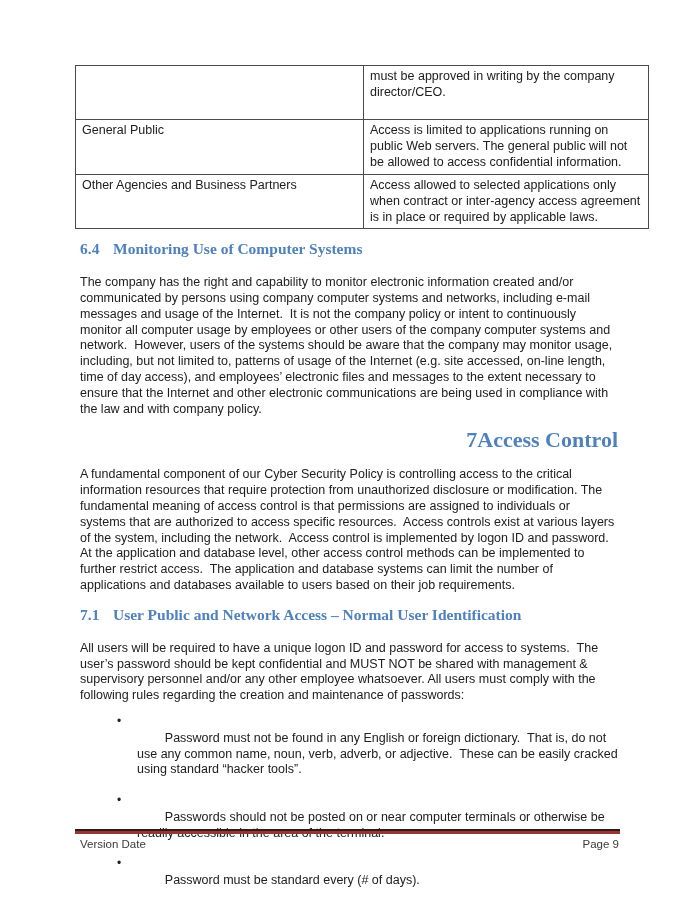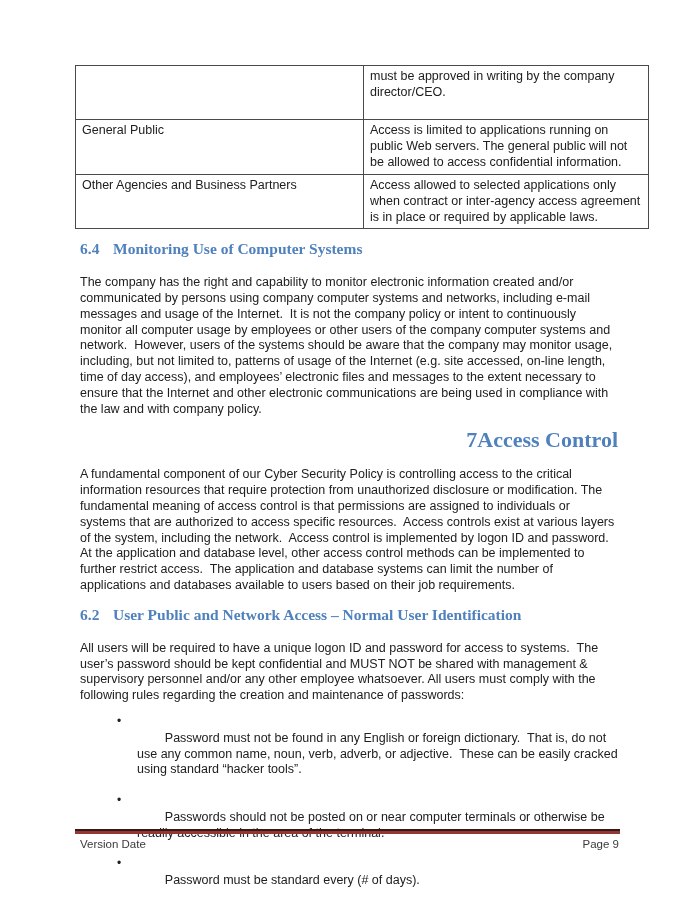--- a/index.html
+++ b/index.html
@@ -72,21 +72,21 @@
       <span class="hnum">6.4</span><span>Monitoring Use of Computer Systems</span>
     </h2>
     <p class="body-par">The company has the right and capability to monitor electronic information created and/or communicated by persons using company computer systems and networks, including e-mail messages and usage of the Internet.  It is not the company policy or intent to continuously monitor all computer usage by employees or other users of the company computer systems and network.  However, users of the systems should be aware that the company may monitor usage, including, but not limited to, patterns of usage of the Internet (e.g. site accessed, on-line length, time of day access), and employees’ electronic files and messages to the extent necessary to ensure that the Internet and other electronic communications are being used in compliance with the law and with company policy.</p>
 
     <h1>
       <span class="hnum">7</span><span>Access Control</span>
     </h1>
     <p class="body-par">A fundamental component of our Cyber Security Policy is controlling access to the critical information resources that require protection from unauthorized disclosure or modification. The fundamental meaning of access control is that permissions are assigned to individuals or systems that are authorized to access specific resources.  Access controls exist at various layers of the system, including the network.  Access control is implemented by logon ID and password. At the application and database level, other access control methods can be implemented to further restrict access.  The application and database systems can limit the number of applications and databases available to users based on their job requirements.</p>
 
     <h2>
-      <span class="hnum">6.2</span><span>User Public and Network Access – Normal User Identification</span>
+      <span class="hnum">7.1</span><span>User Public and Network Access – Normal User Identification</span>
     </h2>
     <p class="body-par">All users will be required to have a unique logon ID and password for access to systems.  The user’s password should be kept confidential and MUST NOT be shared with management &amp; supervisory personnel and/or any other employee whatsoever. All users must comply with the following rules regarding the creation and maintenance of passwords:</p>
 
     <ul class="rules">
       <li>
         <span class="bullet">•</span><span><span>Password must not be found in any English or foreign dictionary.  That is, do not use any common name, noun, verb, adverb, or adjective.  These can be easily cracked using standard “hacker tools”.</span><span class="u"></span><span></span></span>
       </li>
       <li>
         <span class="bullet">•</span><span><span>Passwords should not be posted on or near computer terminals or otherwise be readily accessible in the area of the terminal.</span><span class="u"></span><span></span></span>
       </li>

